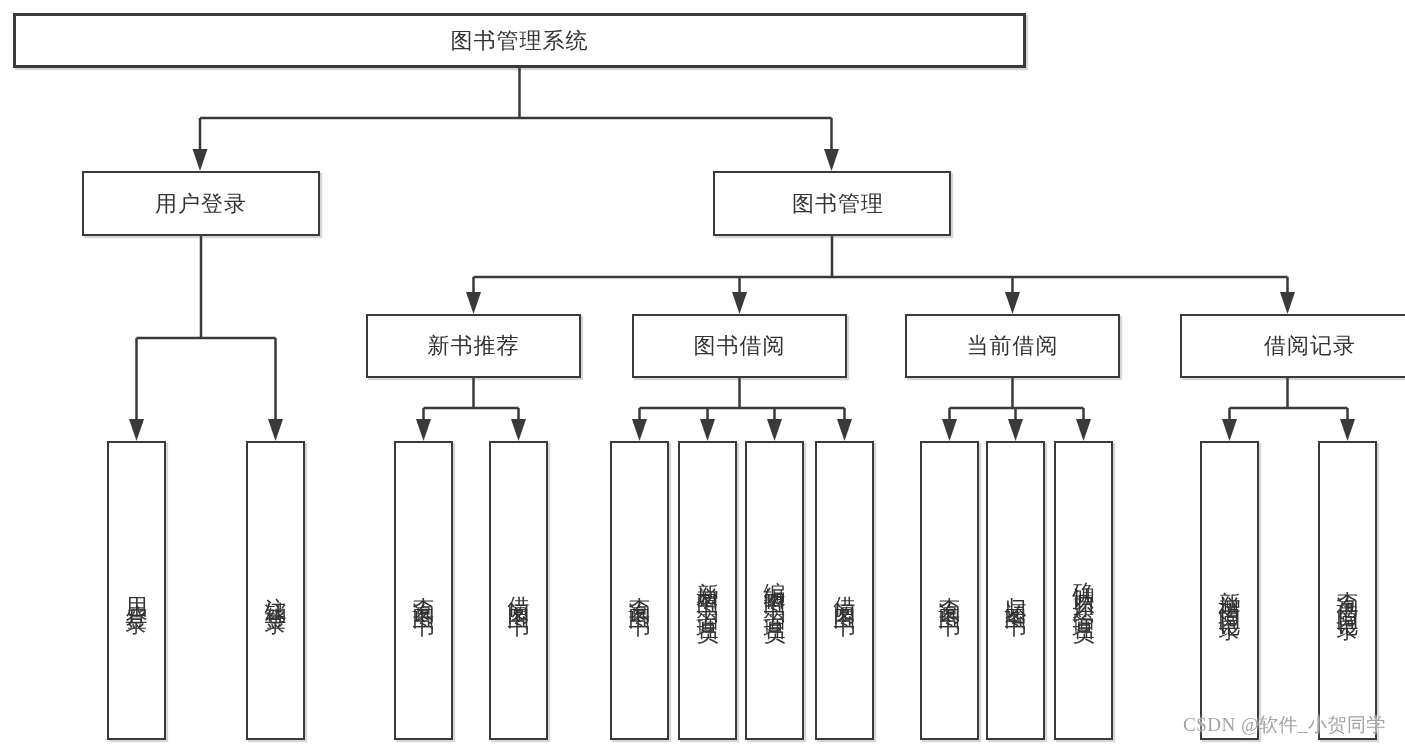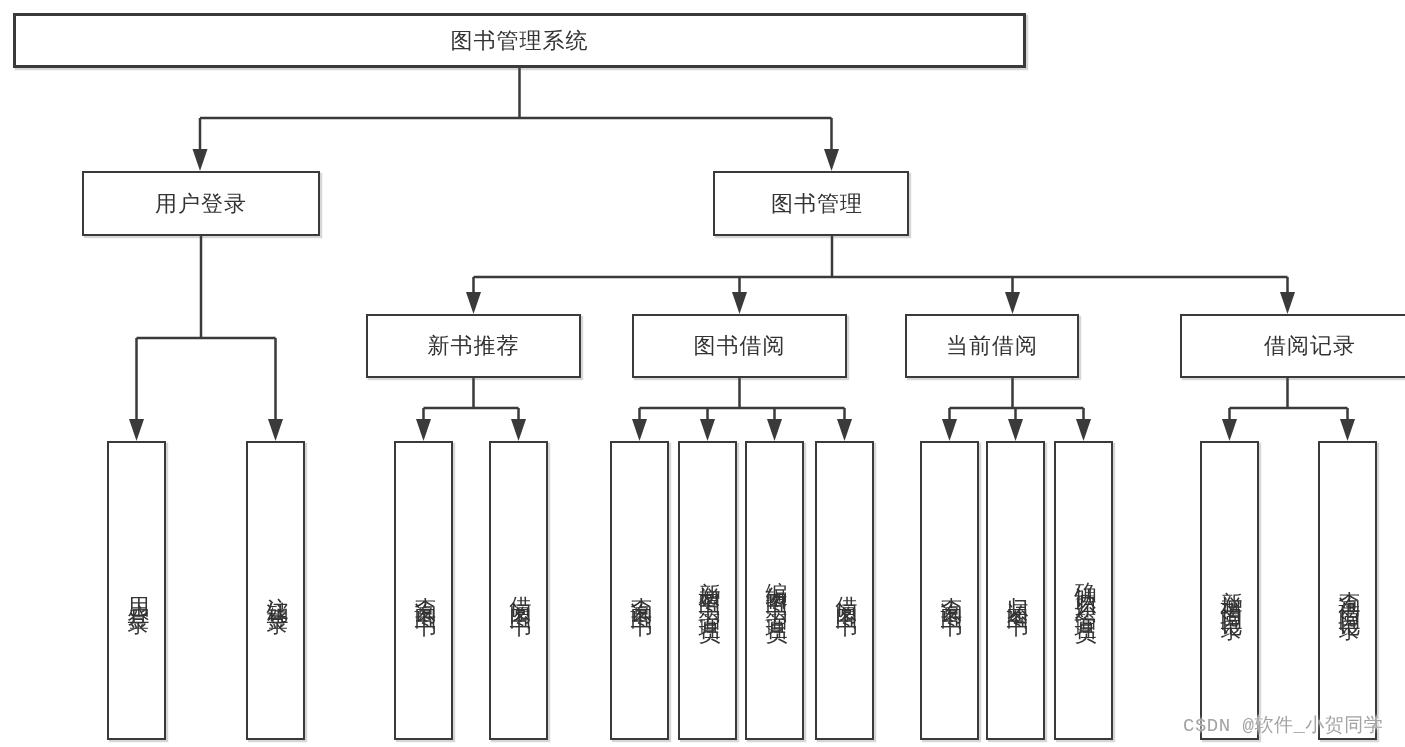--- a/index.html
+++ b/index.html
@@ -1,20 +1,20 @@
 <!DOCTYPE html>
 <html style="--bg: #ffffff; --line: #3a3a3a; --text: #333333; --wm: #a3a3a3;"><head>
 <meta charset="utf-8">
 <style>
   html,body { margin:0; padding:0; background:#ffffff; }
   .canvas {
     position:relative;
     width:1405px; height:747px;
     background:var(--bg,#ffffff);
-    font-family:Liberation Mono, monospace;
+    font-family:Liberation Serif, serif;
     overflow:hidden;
   }
   .connector-layer {
     position:absolute; left:0; top:0; width:1405px; height:747px;
     pointer-events:none;
   }
   .node {
     position:absolute;
     box-sizing:border-box;
     background:#ffffff;
@@ -83,31 +83,31 @@
       <polygon points="1340,419 1355,419 1347.5,441" fill="#3a3a3a"></polygon>
     </svg>
 
   <div class="node h root" style="left:13px; top:13px; width:1013px; height:55px;">
     <span>图书管理系统</span>
   </div>
 
   <div class="node h" style="left:82px; top:171px; width:238px; height:65px;">
     <span>用户登录</span>
   </div>
-  <div class="node h" style="left:713px; top:171px; width:196px; height:65px;padding-left:12px;">
+  <div class="node h" style="left:713px; top:171px; width:238px; height:65px;padding-left:12px;">
     <span>图书管理</span>
   </div>
 
   <div class="node h" style="left:632px; top:314px; width:215px; height:64px;">
     <span>图书借阅</span>
   </div>
   <div class="node h" style="left:366px; top:314px; width:215px; height:64px;">
     <span>新书推荐</span>
   </div>
-  <div class="node h" style="left:905px; top:314px; width:174px; height:64px;">
+  <div class="node h" style="left:905px; top:314px; width:215px; height:64px;">
     <span>当前借阅</span>
   </div>
   <div class="node h" style="left:1180px; top:314px; width:260px; height:64px;">
     <span>借阅记录</span>
   </div>
 
   <div class="node v" style="left:107px; top:441px; width:59px; height:299px;">
     <span>用户登录</span>
   </div>
   <div class="node v" style="left:246px; top:441px; width:59px; height:299px;">

